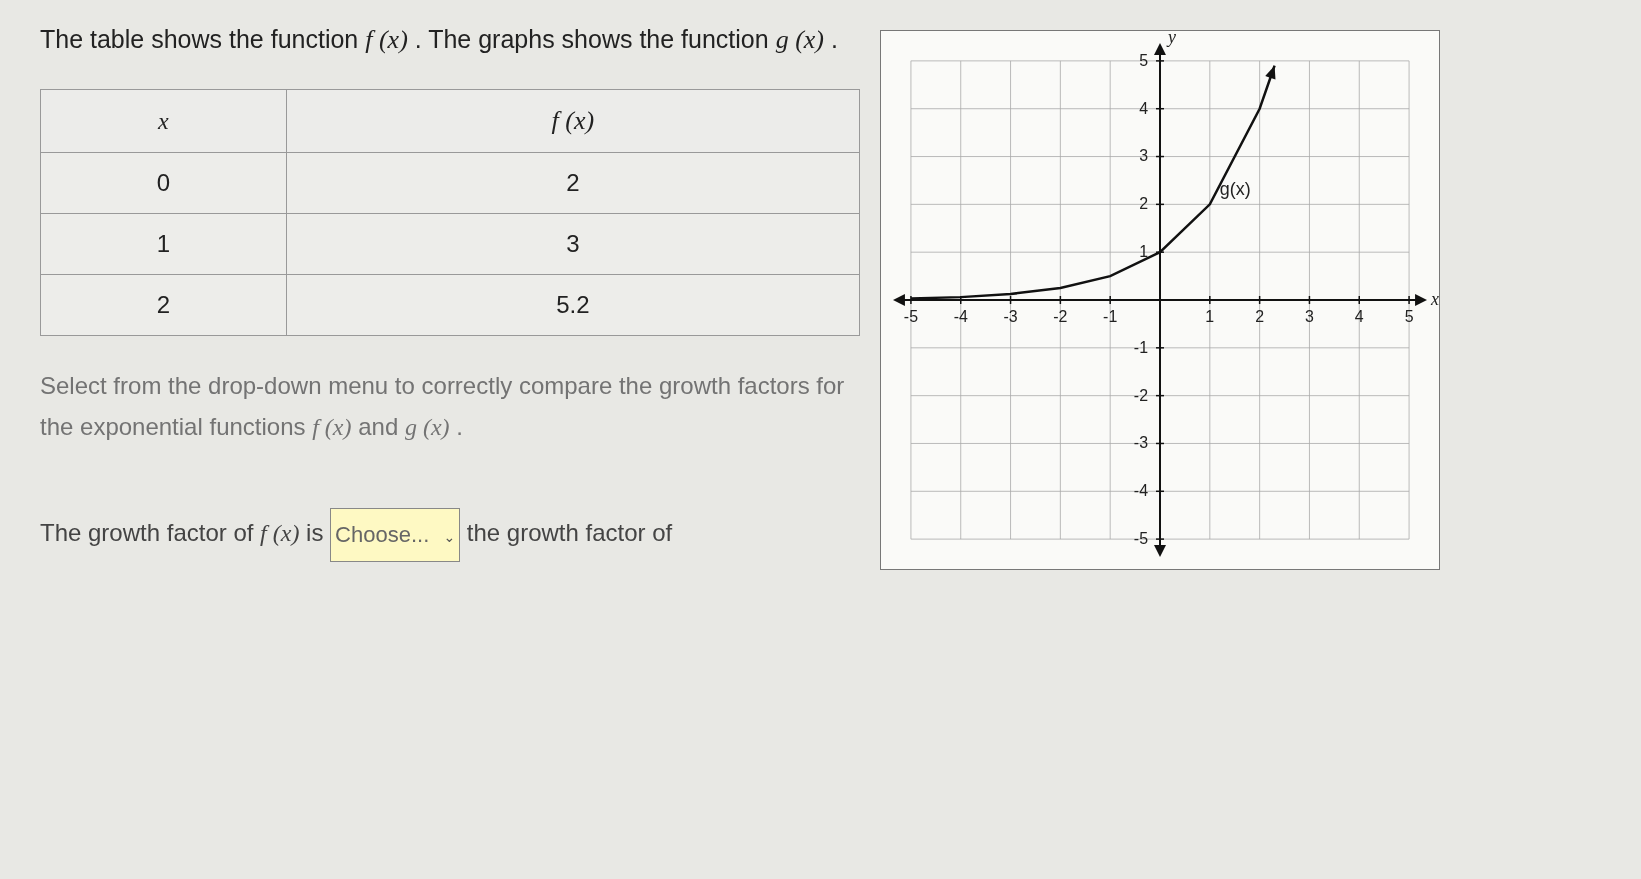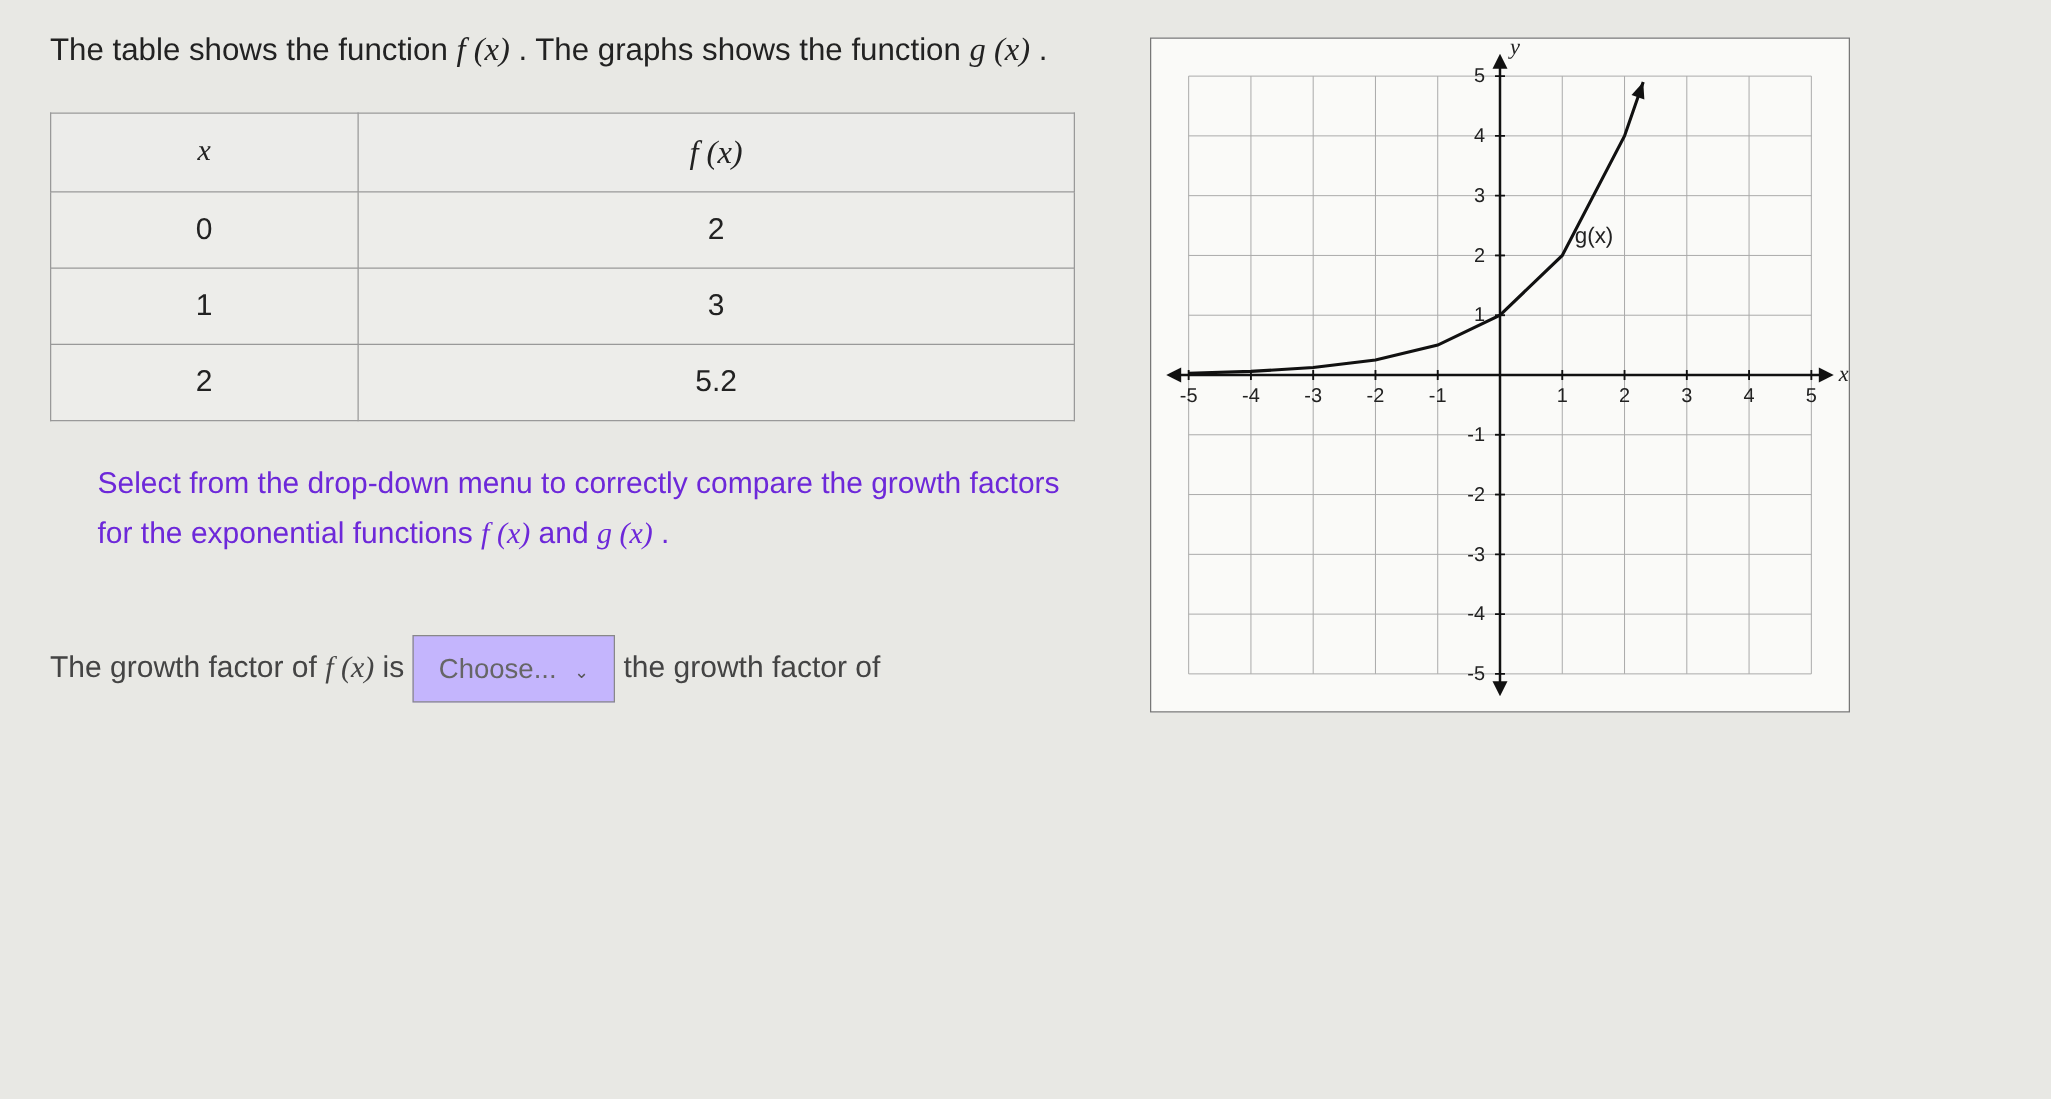--- a/index.html
+++ b/index.html
@@ -11,21 +11,20 @@
       font-family: 'Times New Roman', serif;
       background: #e8e8e4;
       width: 1641px;
       height: 879px;
       padding: 20px 40px;
       color: #222;
       position: relative;
     }
     .main-content {
       display: flex;
-      gap: 40px;
     }
     .left-panel {
       flex: 1;
       max-width: 820px;
     }
     .right-panel {
       flex-shrink: 0;
       width: 600px;
     }
     .intro-text {
@@ -60,35 +59,34 @@
       font-style: italic;
       font-family: 'Times New Roman', serif;
     }
     td {
       background: #ededea;
     }
     .instruction-text {
       font-size: 24px;
       font-family: Arial, sans-serif;
       line-height: 1.7;
-      color: #6d28d9;
+      color: #737373;
       margin-bottom: 60px;
-      margin-left: 38px;
     }
     .answer-line {
       font-size: 24px;
       font-family: Arial, sans-serif;
       color: #444;
       line-height: 2;
     }
     .dropdown {
       display: inline-block;
       border: 1px solid #888;
-      padding: 4px 20px;
-      background: #c4b5fd;
+      padding: 4px 4px;
+      background: #fef9c3;
       font-size: 22px;
       color: #666;
       vertical-align: middle;
     }
     .chevron {
       font-size: 14px;
       margin-left: 8px;
       color: #555;
     }
     .fx-expr {

